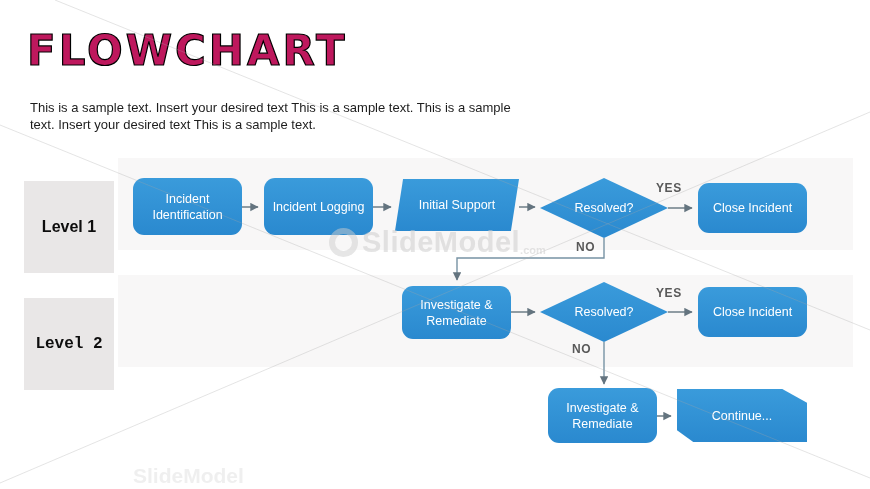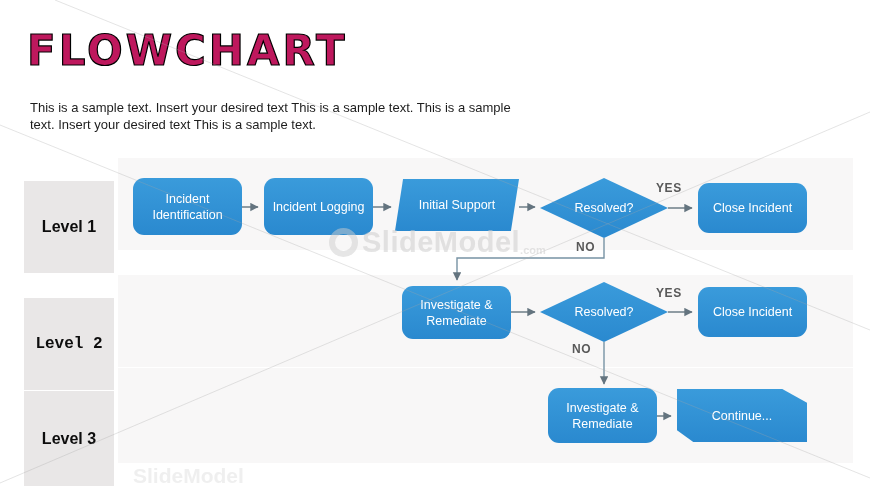--- a/index.html
+++ b/index.html
@@ -81,24 +81,20 @@
   <p class="subtitle">This is a sample text. Insert your desired text This is a sample text. This is a sample text. Insert your desired text This is a sample text.</p>
 
   <div class="lane" style="top:158px;height:92px;">
     <div class="lane-label">Level 1</div>
     <div class="lane-band"></div>
   </div>
   <div class="lane" style="top:275px;height:92px;font-family:Liberation Mono, monospace;">
     <div class="lane-label">Level 2</div>
     <div class="lane-band"></div>
   </div>
-  <div class="lane" style="top:368px;height:95px;">
-    <div class="lane-label">Level 3</div>
-    <div class="lane-band"></div>
-  </div>
 
   <svg class="connectors" width="870" height="489">
     <defs>
       <marker id="arr" markerWidth="7" markerHeight="7" refX="5.5" refY="3" orient="auto">
         <path d="M0,0 L6,3 L0,6 Z" fill="#64747F"></path>
       </marker>
     </defs>
     <path d="M242,207 H258" stroke="#64747F" stroke-width="1.4" fill="none" marker-end="url(#arr)"></path>
     <path d="M373,207 H391" stroke="#64747F" stroke-width="1.4" fill="none" marker-end="url(#arr)"></path>
     <path d="M519,207 H535" stroke="#64747F" stroke-width="1.4" fill="none" marker-end="url(#arr)"></path>

